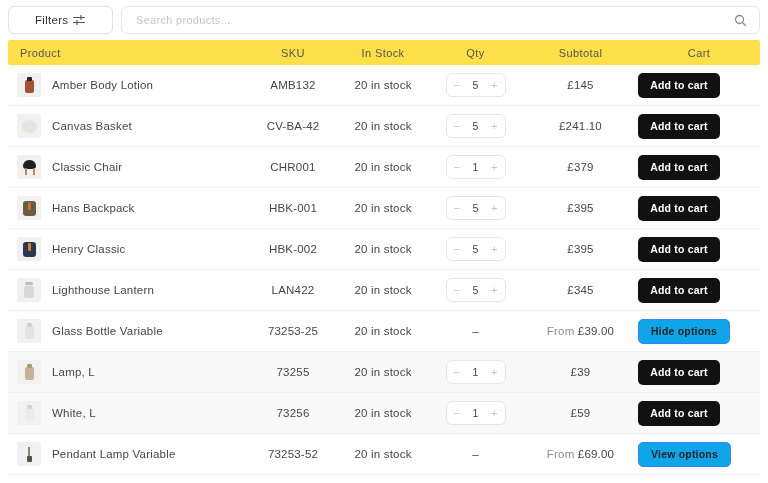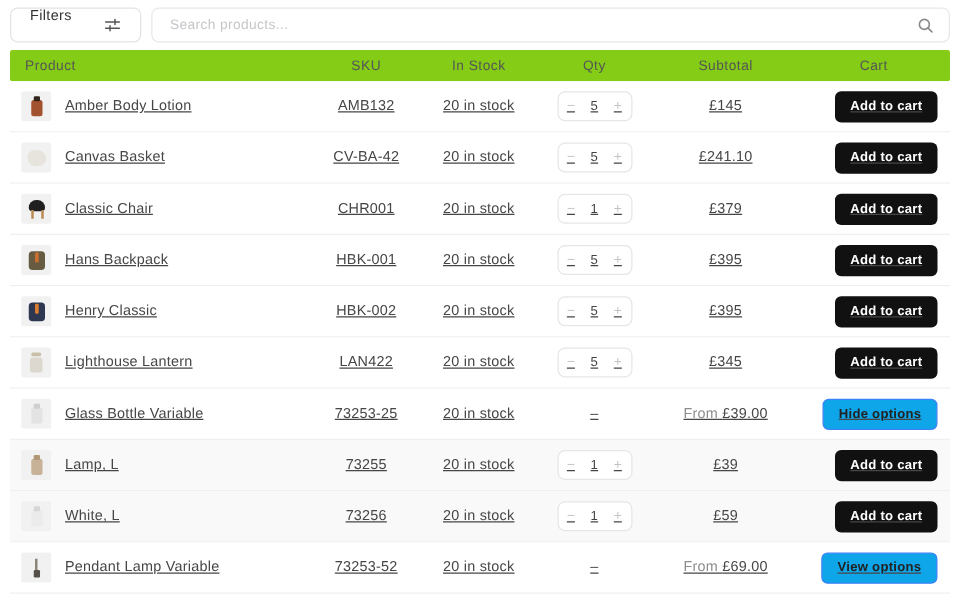--- a/index.html
+++ b/index.html
@@ -6,22 +6,22 @@
   body{
     width:768px;height:483px;overflow:hidden;position:relative;
     font-family:"Liberation Sans",sans-serif;color:#3d3d3d;
     -webkit-font-smoothing:antialiased;
   }
   
   .topbar{display:flex;align-items:center;gap:8px;padding:6px 8px 6px 8px;}
   .filters-btn{
     width:105px;height:28px;box-sizing:border-box;background:#fff;
     border:1px solid #e3e3e3;border-radius:6px;cursor:pointer;
-    display:flex;justify-content:space-between;
-    padding:0 15px;font-family:inherit;
+    display:flex;align-items:center;justify-content:space-between;
+    padding:0 26px;font-family:inherit;
     font-size:11.5px;color:#333;letter-spacing:.3px;
   }
   .search-box{
     flex:1;height:28px;box-sizing:border-box;background:#fff;
     border:1px solid #e8e8e8;border-radius:6px;
     display:flex;align-items:center;padding:0 12px;
   }
   .search-input{
     flex:1;border:none;outline:none;background:transparent;
     font-family:inherit;font-size:11px;color:#333;letter-spacing:.3px;
@@ -29,28 +29,28 @@
   .search-input::placeholder{color:#c6c6ca;}
   .icon{display:inline-flex;align-items:center;justify-content:center;flex:none;}
   
   .table{margin:0 8px;}
   .grid-cols{
     display:grid;
     grid-template-columns:1fr 90px 90px 95px 115px 122px;
     align-items:center;
   }
   .header-row{
-    height:25px;background:#84cc16;border-radius:2px;
+    height:25px;background:#fde047;border-radius:2px;
     font-size:11px;color:#555;letter-spacing:.4px;
   }
   .hcell{text-align:center;}
   .hcell-product{text-align:left;padding-left:12px;}
   .row{
     height:40px;border-bottom:1px solid #f0f0f0;
-    font-size:11.5px;color:#464646;letter-spacing:.2px;background:#fff;text-decoration:underline;
+    font-size:11.5px;color:#464646;letter-spacing:.2px;background:#fff;
   }
   .row.child{background:#f9f9f9;}
   .cell-center{text-align:center;}
   
   .product-cell{display:flex;align-items:center;gap:11px;padding-left:9px;}
   .thumb{
     width:24px;height:24px;border-radius:2px;background:#f1f1f1;flex:none;
     position:relative;display:flex;align-items:flex-end;justify-content:center;
   }
   .t-body{border-radius:2px;}
@@ -74,21 +74,21 @@
   }
   .step-btn{
     border:none;background:none;padding:0;cursor:pointer;line-height:1;
     font-family:inherit;font-size:11px;color:#c4c4c4;
   }
   .qty-value{font-size:10.5px;color:#444;}
   .qty-dash{color:#444;}
   
   .from-prefix{color:#8d8d8d;}
   
-  .cart-cell{display:flex;justify-content:flex-end;padding-right:10px;}
+  .cart-cell{display:flex;padding-right:10px;}
   .cart-btn{
     height:25px;min-width:82px;box-sizing:border-box;border-radius:5px;cursor:pointer;
     font-family:inherit;font-size:10.5px;font-weight:bold;letter-spacing:.2px;
     padding:0 12px;
   }
   .cart-btn.primary{background:#111;color:#fff;border:none;}
   .cart-btn.outline{background:#0ea5e9;color:#222;border:1px solid #3b82f6;}
 </style>
 </head>
 <body>

